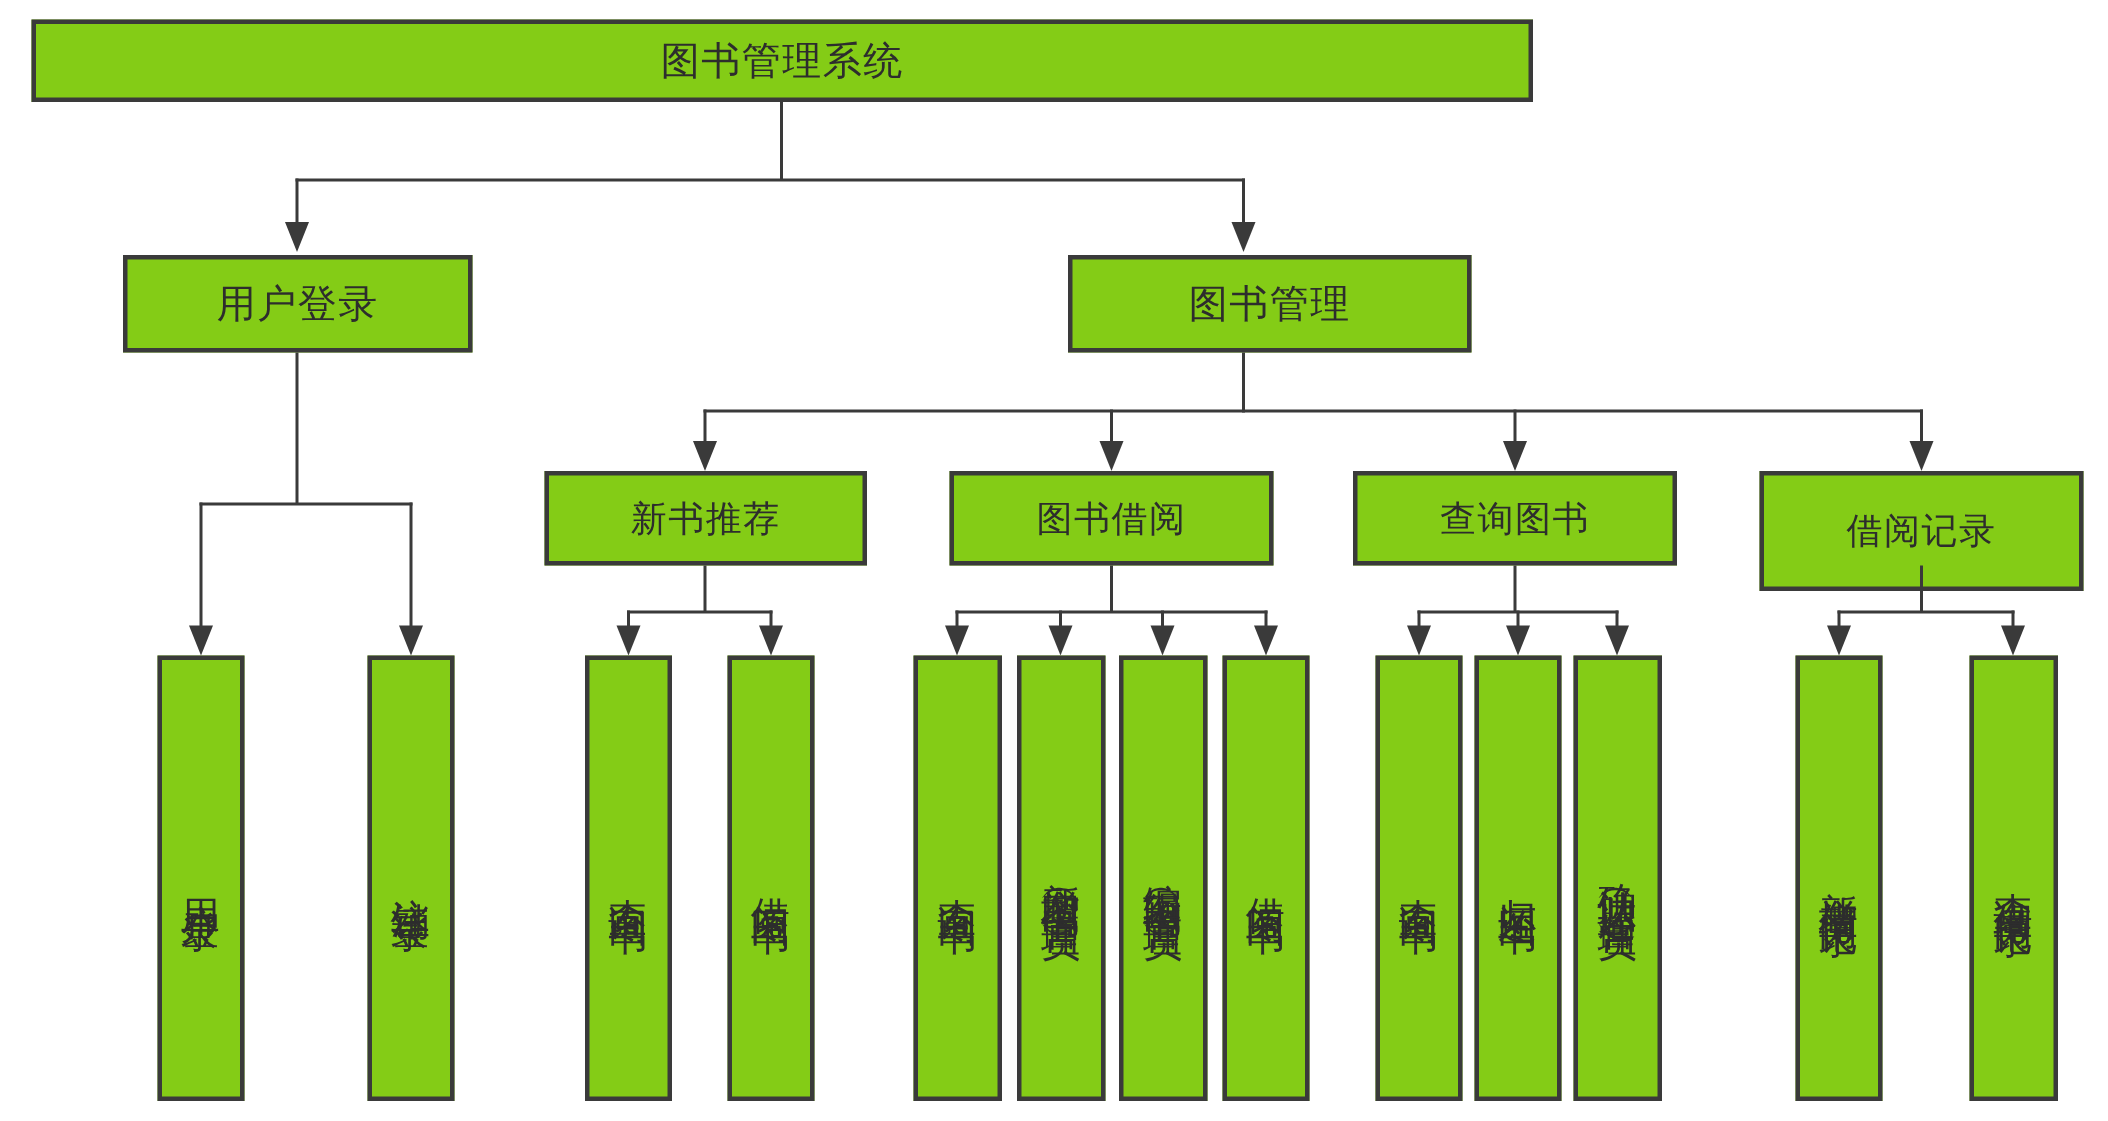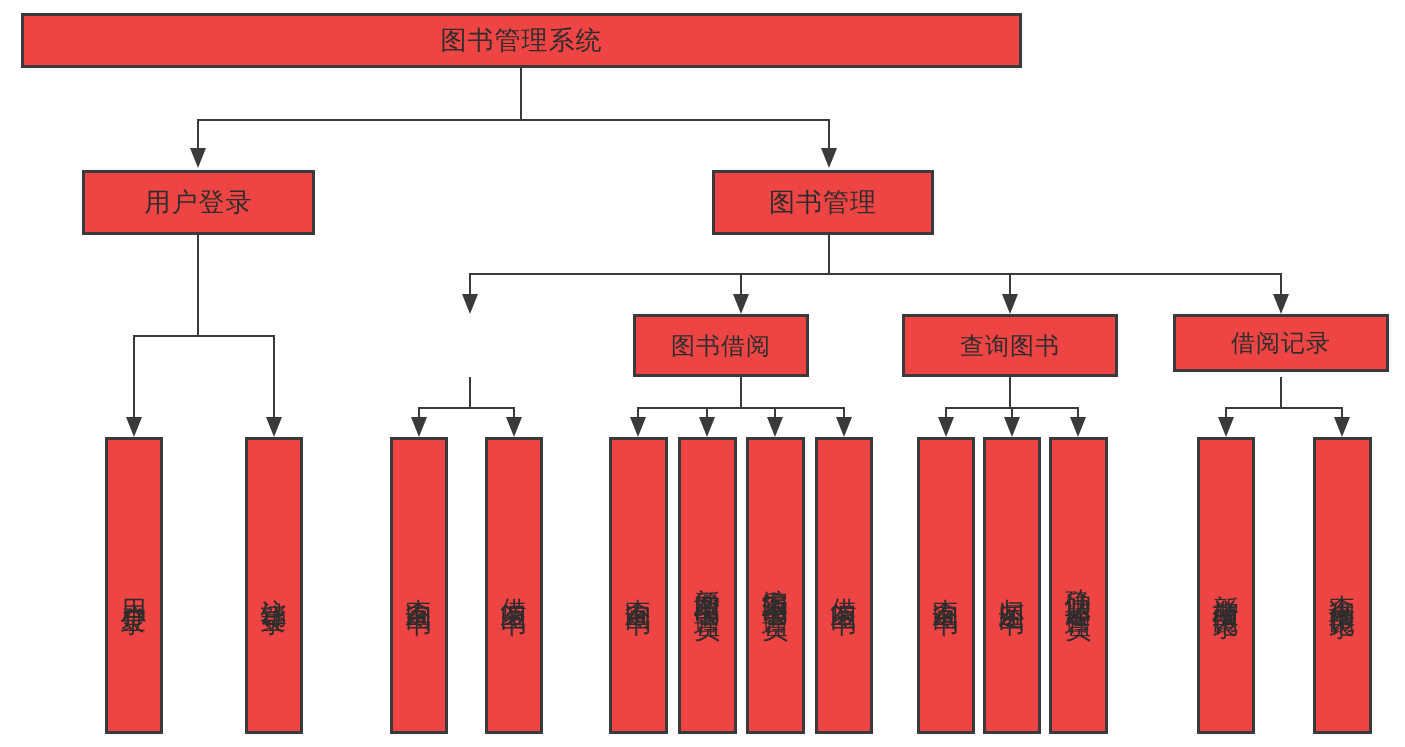--- a/index.html
+++ b/index.html
@@ -5,21 +5,21 @@
   :root{
     --line:#3a3a3a;
     --text:#2d2d2d;
     --watermark:#b8b8b8;
     --background:#ffffff;
   }
   *{margin:0;padding:0;box-sizing:border-box;}
   html,body{background:#fff;}
   body{font-family:"Liberation Sans","DejaVu Sans",sans-serif;}
   .canvas{position:relative;width:1405px;height:747px;background:var(--background);overflow:hidden;}
-  .box{position:absolute;border:3px solid var(--line);background:#ef4444;display:flex;
+  .box{position:absolute;border:3px solid var(--line);background:#84cc16;display:flex;
        align-items:center;justify-content:center;color:var(--text);text-align:center;}
   .hbox{letter-spacing:1px;}
   .root-box{font-size:26px;}
   .l2-box{font-size:26px;}
   .l3-box{font-size:24px;}
   .vbox{writing-mode:vertical-rl;text-orientation:mixed;font-size:26px;letter-spacing:4px;line-height:1;}
   .vline{position:absolute;width:2px;background:var(--line);}
   .hline{position:absolute;height:2px;background:var(--line);}
   .arrow{position:absolute;width:0;height:0;
          border-left:8px solid transparent;border-right:8px solid transparent;
@@ -28,25 +28,26 @@
              font-size:24px;letter-spacing:1px;z-index:10;white-space:nowrap;}
 </style>
 </head>
 <body>
 
 <div class="canvas">
 
   <div class="box hbox root-box" style="left:21px;top:13px;width:1001px;height:55px">图书管理系统</div>
 
   <div class="box hbox l2-box" style="left:82px;top:170px;width:233px;height:65px">用户登录</div>
-  <div class="box hbox l2-box" style="left:712px;top:170px;width:222px;height:65px">图书管理</div>
+  <div class="box hbox l2-box" style="left:712px;top:170px;width:269px;height:65px">图书管理</div>
 
-  <div class="box hbox l3-box" style="left:633px;top:314px;width:176px;height:63px">图书借阅</div>
+  <div class="box hbox l3-box" style="left:363px;top:314px;width:215px;height:63px">新书推荐</div>
+  <div class="box hbox l3-box" style="left:633px;top:314px;width:216px;height:63px">图书借阅</div>
   <div class="box hbox l3-box" style="left:902px;top:314px;width:216px;height:63px">查询图书</div>
-  <div class="box hbox l3-box" style="left:1173px;top:314px;width:216px;height:58px">借阅记录</div>
+  <div class="box hbox l3-box" style="left:1173px;top:314px;width:216px;height:80px">借阅记录</div>
 
   <div class="box vbox" style="left:105px;top:437px;width:58px;height:297px">用户登录</div>
   <div class="box vbox" style="left:245px;top:437px;width:58px;height:297px">注销登录</div>
 
   <div class="box vbox" style="left:390px;top:437px;width:58px;height:297px">查询图书</div>
   <div class="box vbox" style="left:485px;top:437px;width:58px;height:297px">借阅图书</div>
 
   <div class="box vbox" style="left:609px;top:437px;width:59px;height:297px">查询图书</div>
   <div class="box vbox" style="left:678px;top:437px;width:59px;height:297px">新增图书（管理员）</div>
   <div class="box vbox" style="left:746px;top:437px;width:59px;height:297px">编辑图书（管理员）</div>

